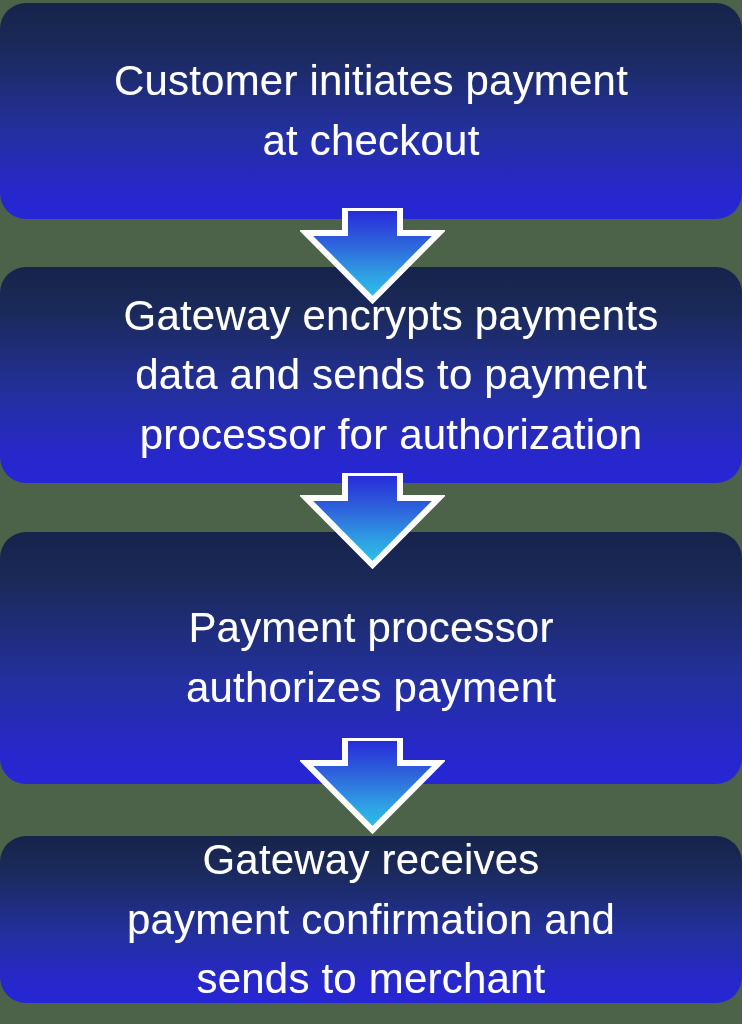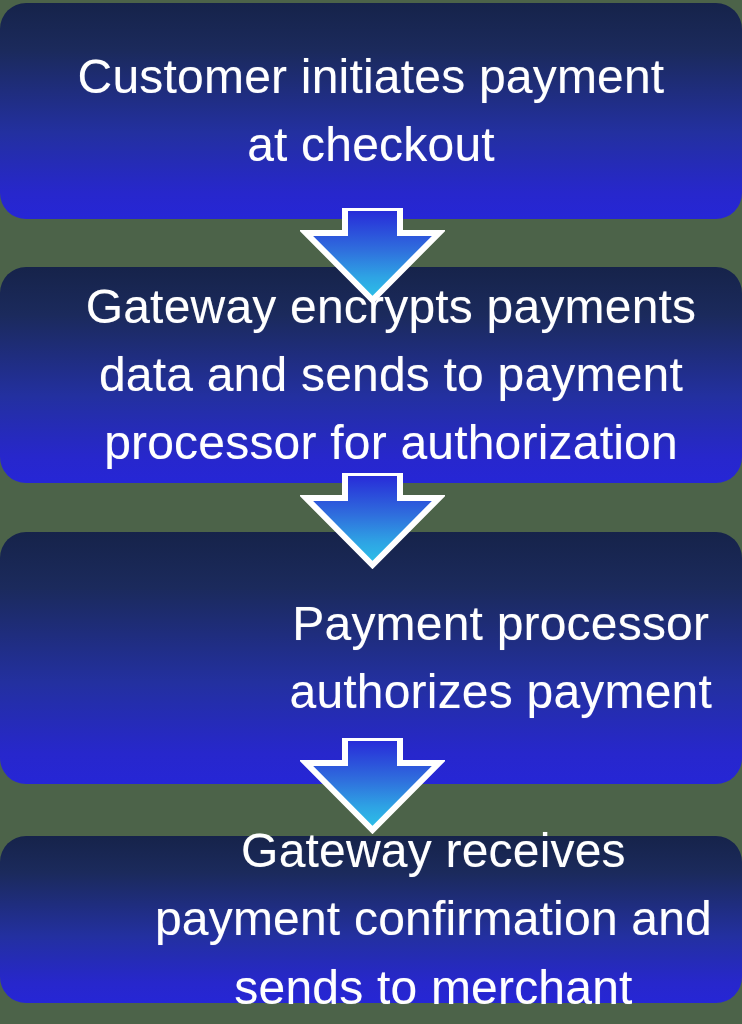--- a/index.html
+++ b/index.html
@@ -28,21 +28,21 @@
     border-radius: 26px;
     background: linear-gradient(to bottom, #16234a 0%, #1b2a5c 22%, #2330a0 60%, #2727cc 88%, #2626d6 100%);
     display: flex;
     align-items: center;
     justify-content: center;
     z-index: 1;
   }
 
   .step-label {
     color: #ffffff;
-    font-size: 48px;
+    font-size: 42px;
     line-height: 1.42;
     text-align: center;
     font-weight: 400;
     letter-spacing: 0.2px;
     white-space: pre-line;
     padding: 0 30px;
     text-shadow: 0 0 1px rgba(255,255,255,0.35);
   }
 
   .connector {
@@ -92,38 +92,38 @@
           <stop offset="0%" stop-color="#2727d8"></stop>
           <stop offset="45%" stop-color="#2f6ddd"></stop>
           <stop offset="75%" stop-color="#2ea3e4"></stop>
           <stop offset="100%" stop-color="#2cc3e8"></stop>
         </linearGradient>
       </defs>
       <polygon points="45,0 100,0 100,25 139,25 72.5,92 6,25 45,25" fill="url(#agrad1)" stroke="#ffffff" stroke-width="6" stroke-linejoin="miter"></polygon>
     </svg>
   </div>
 
-  <div class="step-box" id="box-2" style="top: 532px; height: 252px; justify-content: flex-end;">
+  <div class="step-box" id="box-2" style="top: 532px; height: 252px;">
     <div class="step-label">Payment processor
 authorizes payment</div>
   </div>
 
   <div class="connector" id="conn-2" style="top: 738px; left: 300px; width: 145px; height: 96px;">
     <svg width="145" height="96" viewBox="0 0 145 96" xmlns="http://www.w3.org/2000/svg" aria-hidden="true">
       <defs>
         <linearGradient id="agrad2" x1="0" y1="0" x2="0" y2="1">
           <stop offset="0%" stop-color="#2727d8"></stop>
           <stop offset="45%" stop-color="#2f6ddd"></stop>
           <stop offset="75%" stop-color="#2ea3e4"></stop>
           <stop offset="100%" stop-color="#2cc3e8"></stop>
         </linearGradient>
       </defs>
       <polygon points="45,0 100,0 100,25 139,25 72.5,92 6,25 45,25" fill="url(#agrad2)" stroke="#ffffff" stroke-width="6" stroke-linejoin="miter"></polygon>
     </svg>
   </div>
 
-  <div class="step-box" id="box-3" style="top: 836px; height: 167px; justify-content: flex-end;">
+  <div class="step-box" id="box-3" style="top: 836px; height: 167px;">
     <div class="step-label">Gateway receives
 payment confirmation and
 sends to merchant</div>
   </div>
 
 </div>
 
 </body></html>

